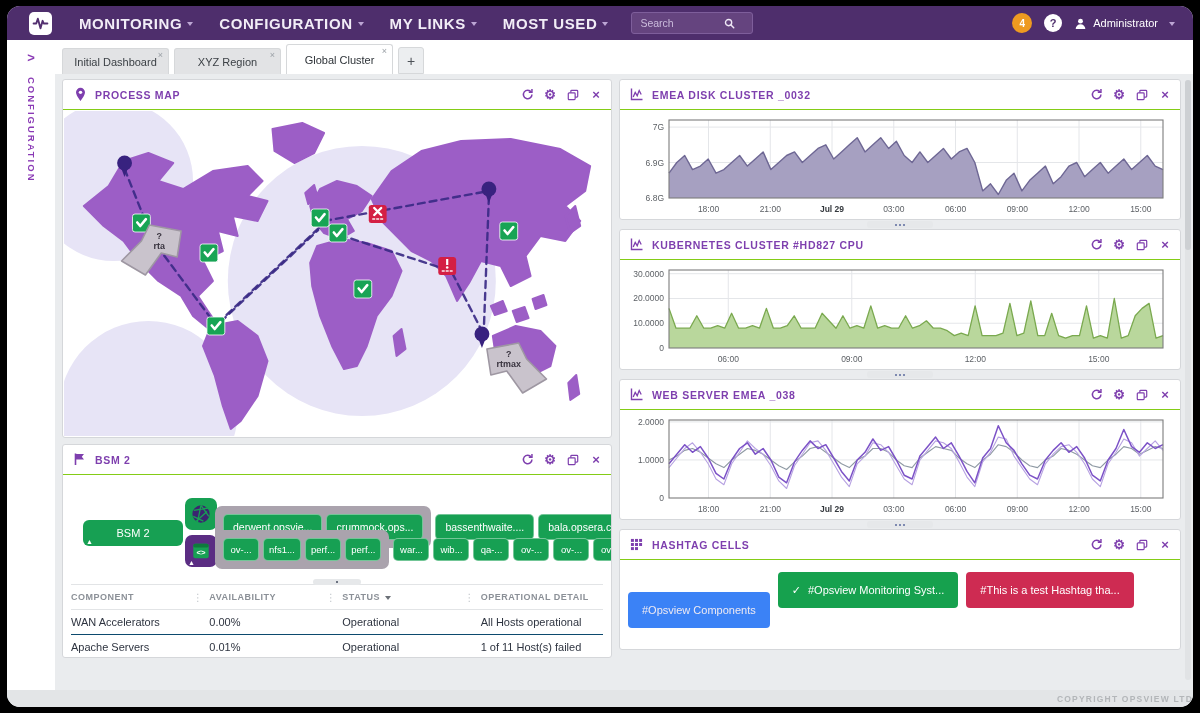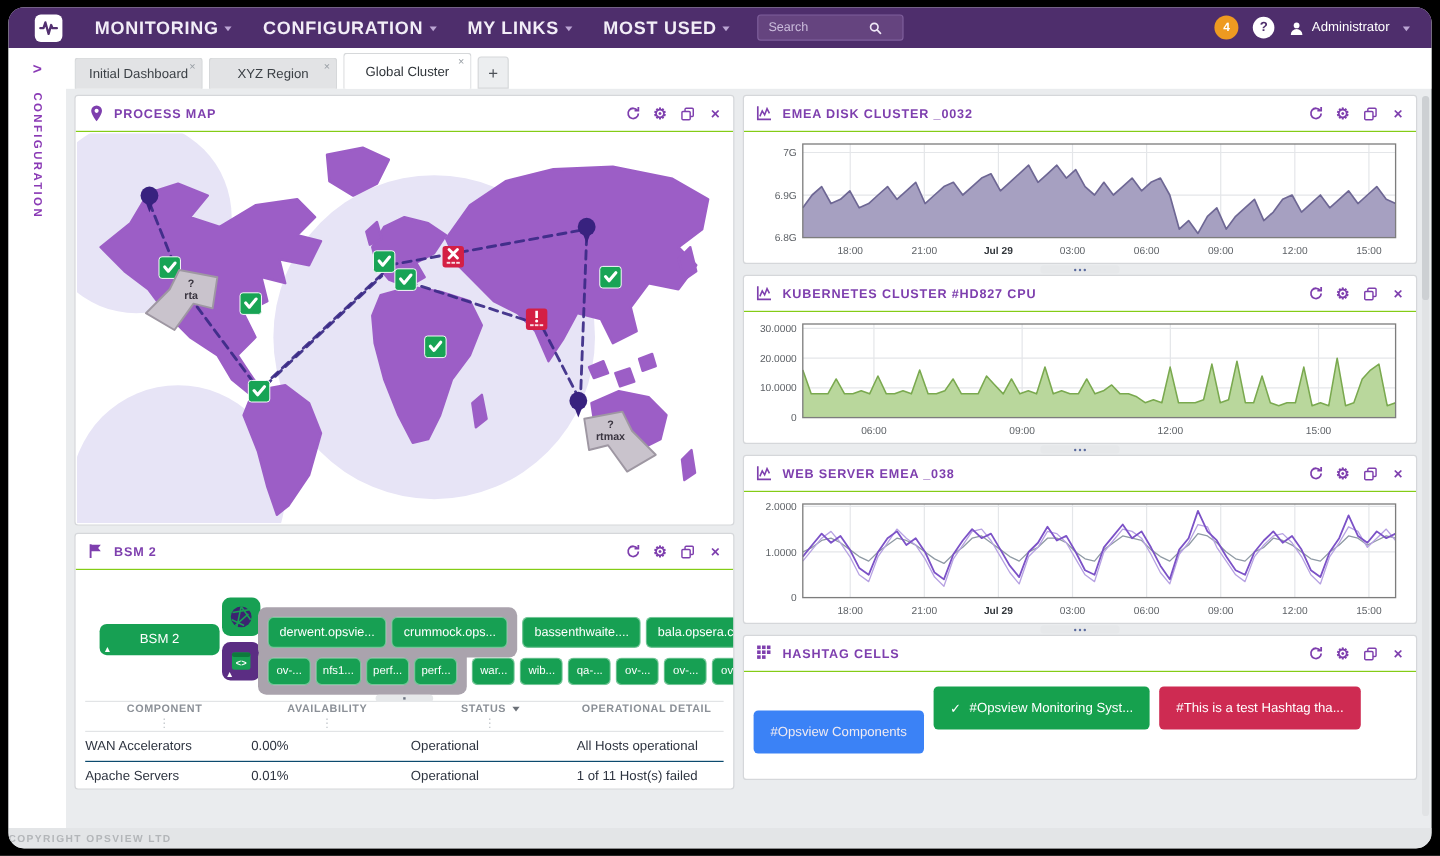--- a/index.html
+++ b/index.html
@@ -65,42 +65,42 @@
   
   #bsm-tree{position:relative;height:107px;flex:0 0 auto;}
   .bsm-root{position:absolute;left:20px;top:45px;width:100px;height:26px;background:#17a053;border-radius:6px;
     color:#fff;font-size:11px;display:flex;align-items:center;justify-content:center;cursor:pointer;}
   .warn-tri{position:absolute;left:3px;bottom:1px;color:#fff;font-size:7px;line-height:1;}
   .bsm-ico{position:absolute;width:32px;height:32px;border-radius:7px;display:flex;align-items:center;justify-content:center;cursor:pointer;}
   #bsm-ico-net{left:122px;top:23px;background:#17a053;}
   #bsm-ico-host{left:122px;top:60px;background:#5b2d83;}
   .bsm-row{position:absolute;left:152px;display:flex;align-items:center;gap:4px;}
   #bsm-row1{top:31px;}
-  #bsm-row2{top:65px;}
+  #bsm-row2{top:55px;}
   .grp{background:#aaa3ad;border-radius:7px;padding:8px;display:flex;gap:4px;}
   .npill{background:#17a053;border:1px solid rgba(255,255,255,.4);border-radius:5px;color:#fff;cursor:pointer;
     display:flex;align-items:center;justify-content:center;white-space:nowrap;}
   .lvl1{height:24px;font-size:10.5px;padding:0 9px;}
   .lvl2{height:21px;font-size:9.5px;padding:0 5px;min-width:24px;}
   
   #bsm-table{margin:2px 8px 0;border-top:1px solid #e2e4e6;position:relative;}
   .t-handle{position:absolute;top:-6px;left:50%;margin-left:-24px;width:48px;height:6px;background:#e6e8ea;border-radius:3px;
     display:flex;align-items:center;justify-content:center;cursor:row-resize;}
   .t-handle i{width:2px;height:2px;background:#6b7280;display:block;}
   .trow{display:grid;grid-template-columns:26% 25% 26% 23%;align-items:center;}
   .thead{height:24px;border-bottom:1px solid #e2e4e6;color:#8b9097;font-size:9px;font-weight:bold;letter-spacing:.5px;}
-  .thead .hcellw{display:flex;align-items:center;justify-content:space-between;padding-right:6px;height:100%;cursor:pointer;flex-direction:column;}
+  .thead .hcellw{display:flex;align-items:center;justify-content:space-between;padding-right:6px;height:100%;cursor:pointer;}
   .thead .dots3{color:#c2c6cb;font-size:10px;font-weight:normal;border-left:none;}
   .sortarrow{width:0;height:0;border-left:3.5px solid transparent;border-right:3.5px solid transparent;border-top:4px solid #6b7077;display:inline-block;margin-left:5px;}
   .tbody-row{height:24px;border-bottom:1px solid #0c4a6e;color:#2e3440;font-size:11px;}
   
   #map-wrap{position:absolute;inset:1px;overflow:hidden;}
   #map-svg{display:block;width:100%;height:100%;}
   
-  #footer{height:17px;background:#e3e5e7;display:flex;align-items:center;justify-content:flex-start;flex:0 0 auto;}
+  #footer{height:17px;background:#e3e5e7;display:flex;align-items:center;justify-content:flex-end;flex:0 0 auto;}
   #footer span{color:#b3b6b9;font-size:8.5px;font-weight:bold;letter-spacing:1.2px;}
   svg{font-family:inherit;}
 </style>
 </head>
 <body>
 
 <div id="win">
 
   <div id="topbar">
     <div id="logo">

